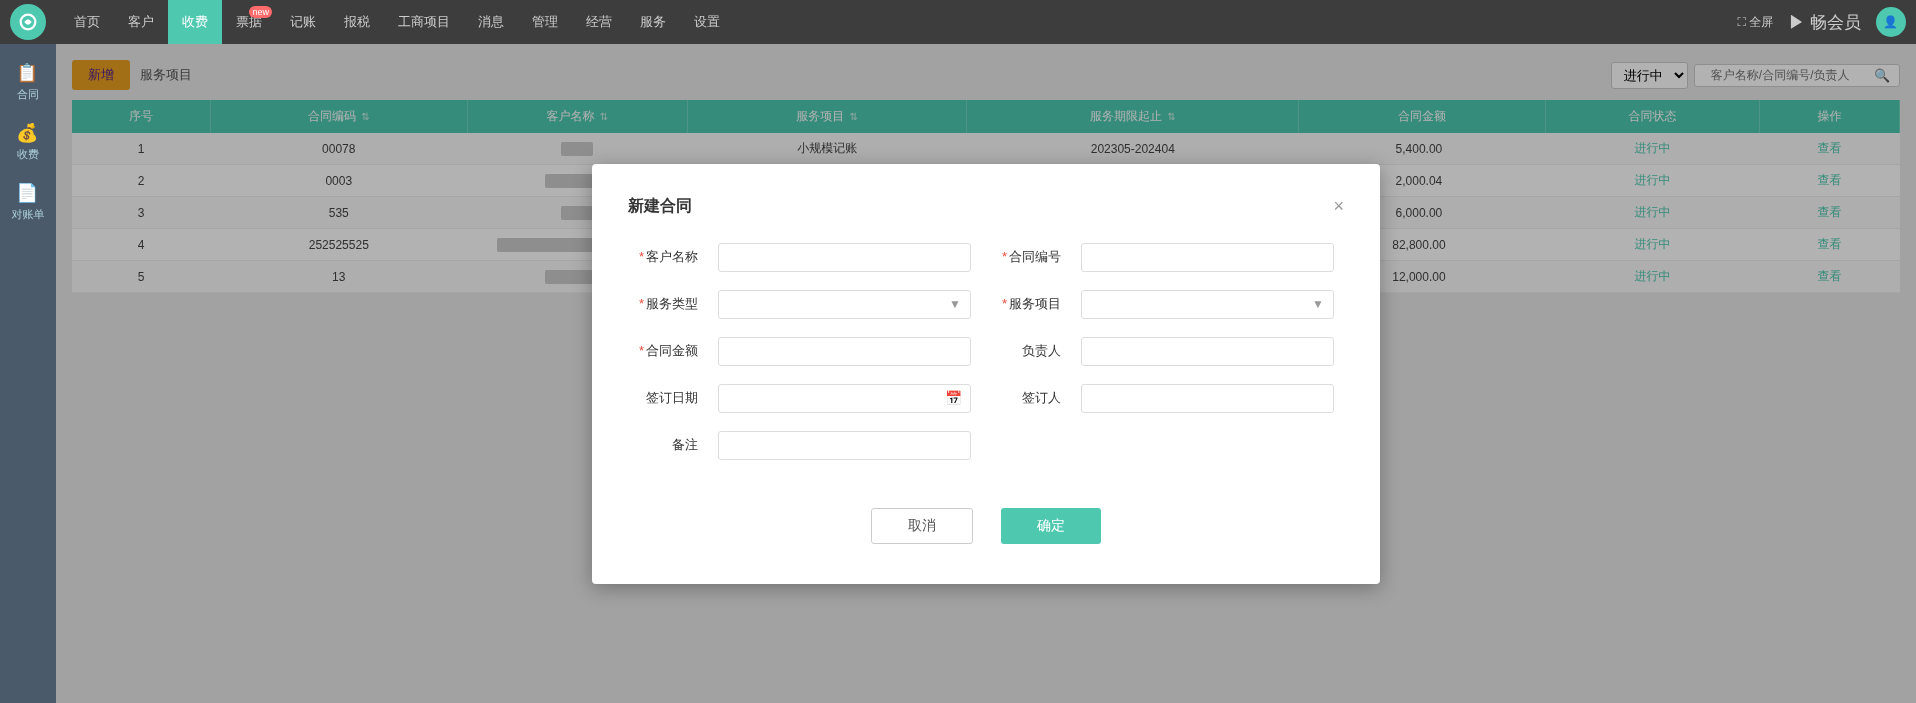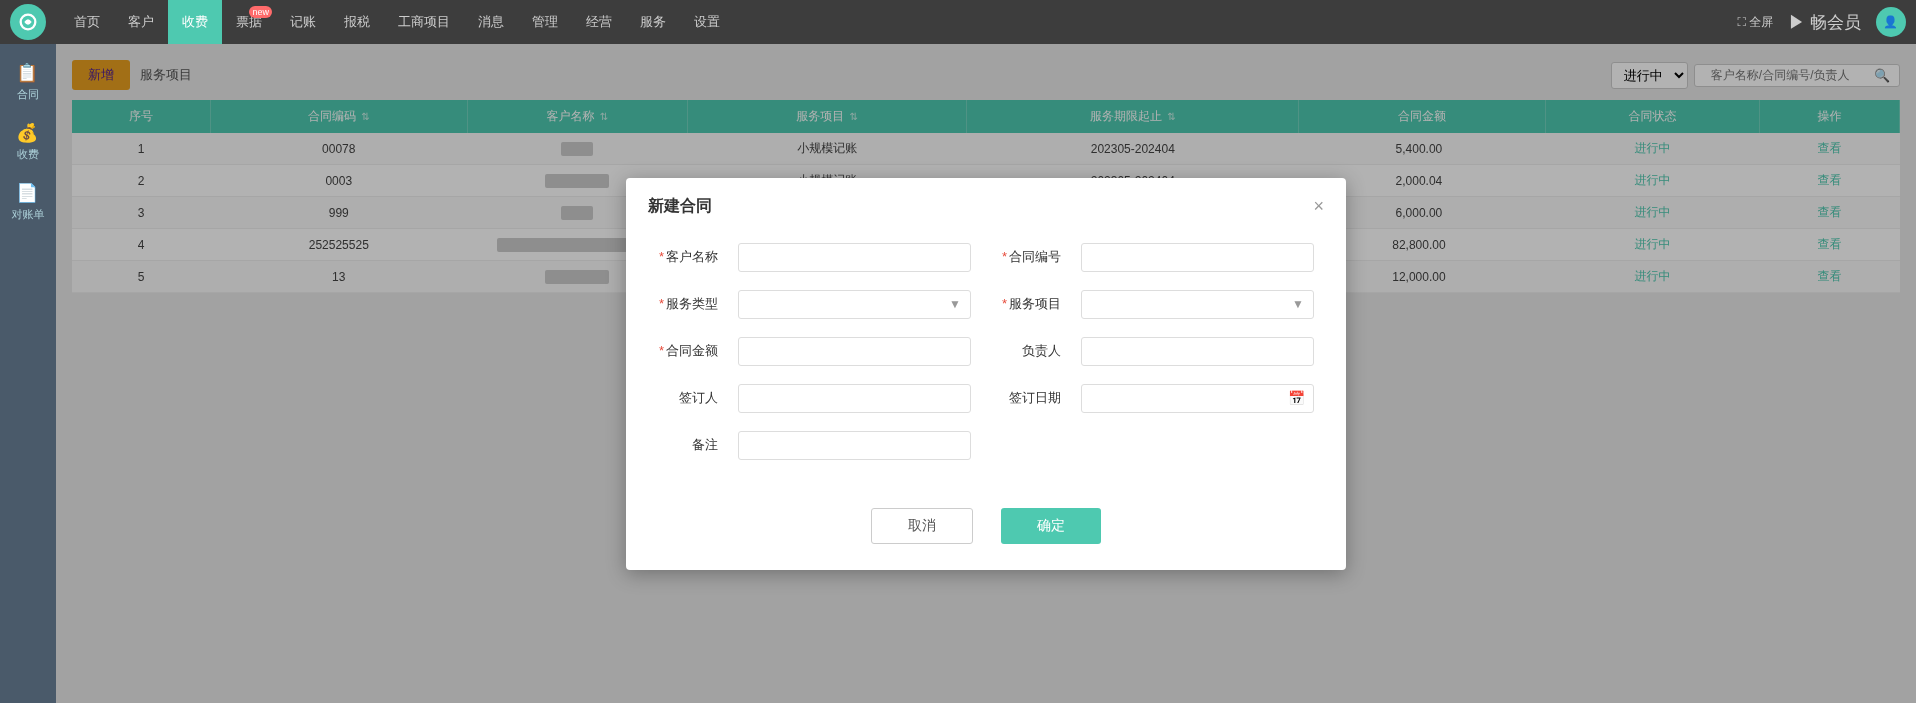--- a/index.html
+++ b/index.html
@@ -98,22 +98,22 @@
       color: transparent; user-select: none;
     }
 
     
     .modal-overlay {
       position: absolute; top: 0; left: 0; width: 100%; height: 100%;
       background: rgba(0,0,0,0.3); display: flex; align-items: center; justify-content: center;
       z-index: 100;
     }
     .modal {
-      background: #fff; border-radius: 4px; width: 720px;
-      box-shadow: 0 4px 20px rgba(0,0,0,0.3); padding: 2px;
+      background: #fff; border-radius: 4px; width: 788px;
+      box-shadow: 0 4px 20px rgba(0,0,0,0.3); padding: 16px;
     }
     .modal-header {
       display: flex; align-items: center; justify-content: space-between;
       padding: 16px 20px 10px 20px; border-bottom: none;
     }
     .modal-title { font-size: 16px; color: #333; font-weight: bold; }
     .modal-close {
       cursor: pointer; color: #999; font-size: 18px; line-height: 1;
     }
     .modal-body { padding: 16px 30px 20px 30px; }
@@ -251,21 +251,21 @@
         <span class="blurred-text" style="width:64px; height:14px;">&nbsp;&nbsp;&nbsp;&nbsp;&nbsp;&nbsp;&nbsp;&nbsp;</span>
       </td>
       <td>小规模记账</td>
       <td>202305-202404</td>
       <td class="td-amount">2,000.04</td>
       <td><span class="badge-inprogress">进行中</span></td>
       <td><a class="action-link">查看</a></td>
     </tr>
           <tr>
       <td>3</td>
-      <td>999</td>
+      <td>535</td>
       <td class="td-name">
         <span class="blurred-text" style="width:32px; height:14px;">&nbsp;&nbsp;&nbsp;&nbsp;&nbsp;&nbsp;&nbsp;&nbsp;</span>
       </td>
       <td>小规模记账</td>
       <td>202305-202404</td>
       <td class="td-amount">6,000.00</td>
       <td><span class="badge-inprogress">进行中</span></td>
       <td><a class="action-link">查看</a></td>
     </tr>
           <tr>
@@ -351,29 +351,29 @@
               <input type="text" class="form-input" style="">
             </div>
             <div class="form-field">
               <span class="form-label">负责人</span>
               <input type="text" class="form-input" style="">
             </div>
           </div>
 
           <div class="form-row">
             <div class="form-field">
-              <span class="form-label">签订人</span>
-              <input type="text" class="form-input" style="">
-            </div>
-            <div class="form-field">
               <span class="form-label">签订日期</span>
               <div class="date-input-wrap">
                 <input type="text" style="">
                 <span class="date-icon">📅</span>
               </div>
+            </div>
+            <div class="form-field">
+              <span class="form-label">签订人</span>
+              <input type="text" class="form-input" style="">
             </div>
           </div>
 
           <div class="form-row">
             <div class="form-field">
               <span class="form-label">备注</span>
               <input type="text" class="form-input" style="flex: 1 1 0%;">
             </div>
             <div style="flex:1;"></div>
           </div>

